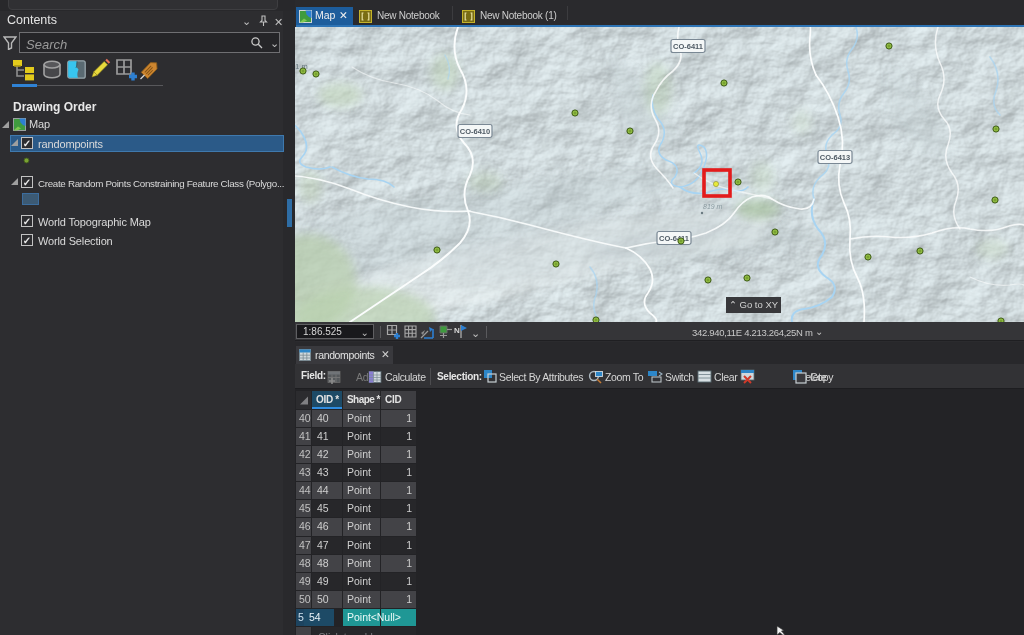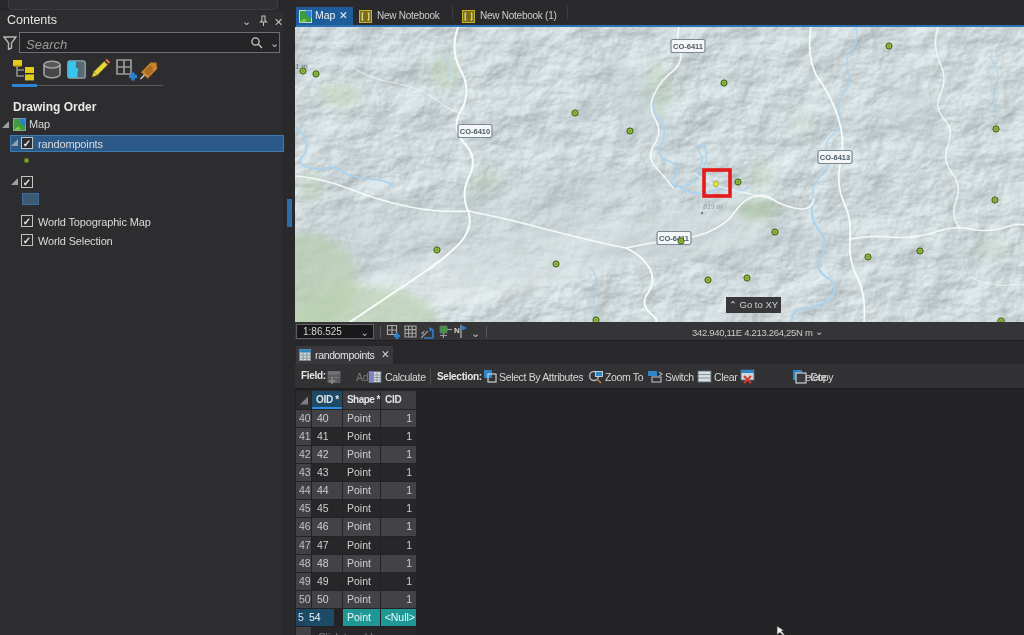--- a/index.html
+++ b/index.html
@@ -134,20 +134,21 @@
   <div class="abs tri" style="left:11px;top:139px;"></div>
   <div class="abs cb" style="left:21px;top:137px;">✓</div>
   <div class="abs trow" style="left:38px;top:138px;">randompoints</div>
 
   <svg class="abs" style="left:22px;top:156px;" width="9" height="9" viewBox="0 0 9 9">
     <circle cx="4.5" cy="4.5" r="2.4" fill="#79a233" stroke="#46611d" stroke-width="0.9"></circle>
   </svg>
 
   <div class="abs tri" style="left:11px;top:178px;"></div>
   <div class="abs cb" style="left:21px;top:176px;">✓</div>
+  <div class="abs trow" style="left:38px;top:178px;font-size:9.8px;letter-spacing:-0.32px;">Create Random Points Constraining Feature Class (Polygo...</div>
 
   <div class="abs" id="swatch"></div>
 
   <div class="abs cb" style="left:21px;top:215px;">✓</div>
   <div class="abs trow" style="left:38px;top:216px;">World Topographic Map</div>
   <div class="abs cb" style="left:21px;top:234px;">✓</div>
   <div class="abs trow" style="left:38px;top:235px;">World Selection</div>
 
   <div class="abs" id="tabbar"></div>
   <div class="abs" id="maptab"></div>
@@ -564,21 +565,21 @@
   <div class="abs" style="left:296px;top:609px;width:15px;height:17px;background:#1d4460;border-right:2px solid #2f8ce0;">
     <div class="cell" style="position:absolute;left:2px;top:2px;color:#cfe2ee;">51</div>
     </div>
   <div class="abs" style="left:304px;top:609px;width:30px;height:17px;background:#1d4a66;">
     <div class="cell" style="position:absolute;left:5px;top:2px;color:#e8f2f8;">54</div>
     </div>
   <div class="abs" style="left:343px;top:609px;width:37px;height:17px;background:#1f9795;">
     <div class="cell" style="position:absolute;left:4px;top:2px;color:#eafaf8;">Point</div>
     </div>
   <div class="abs" style="left:381px;top:609px;width:35px;height:17px;background:#1f9795;">
-    <div class="cell" style="position:absolute;right:1px;top:2px;color:#eafaf8;">&lt;Null&gt;</div>
+    <div class="cell" style="position:absolute;right:15px;top:2px;color:#eafaf8;">&lt;Null&gt;</div>
     </div>
   <div class="abs" style="left:296px;top:627px;width:15px;height:8px;background:#424246;"></div>
   <div class="abs" style="left:312px;top:627px;width:104px;height:8px;background:#27272a;">
     <div class="cell" style="position:absolute;left:6px;top:4px;color:#7c7c80;">Click to add...</div>
     </div>
 
   <svg class="abs" style="left:776px;top:626px;" width="14" height="9" viewBox="0 0 14 9">
     <path d="M1 0 L1 9 L4 6.5 L6.5 9 L9 9 L5.5 5 L8 4.5 Z" fill="#f2f2f2" stroke="#333" stroke-width="0.7"></path>
   </svg>
 

